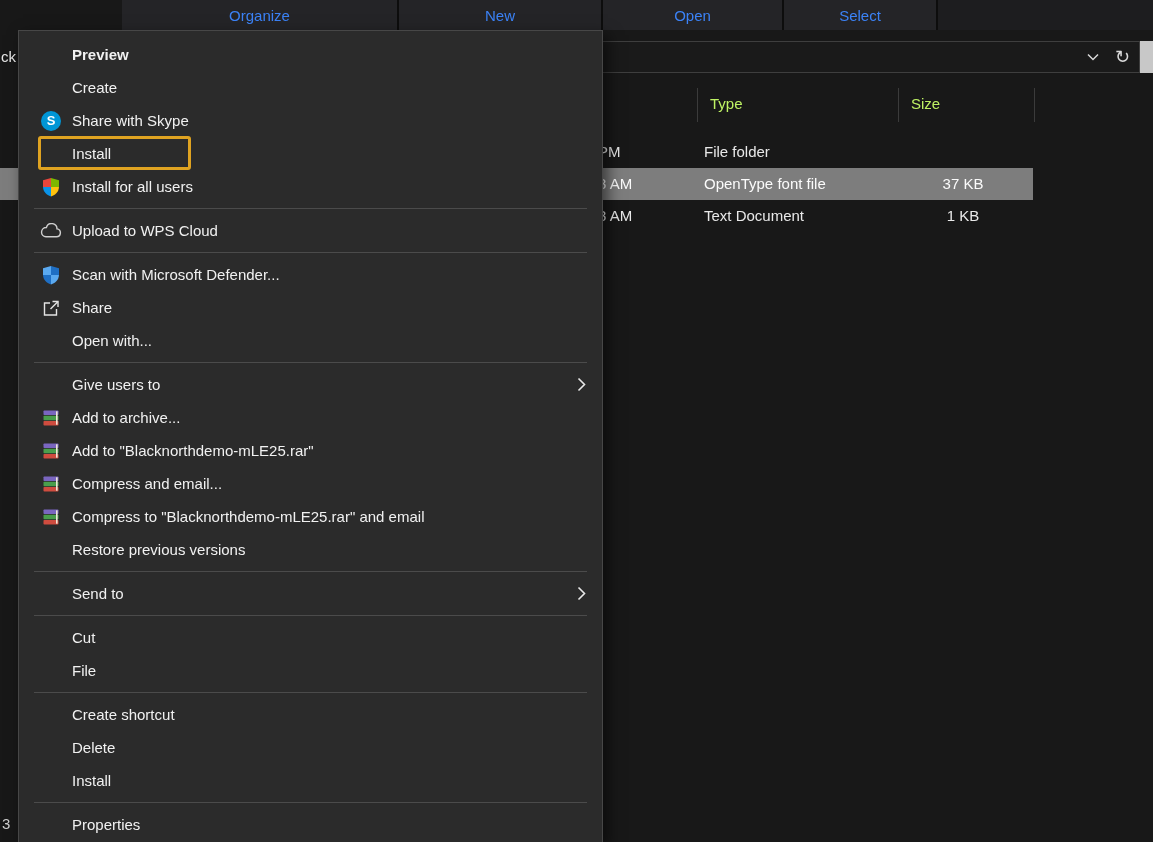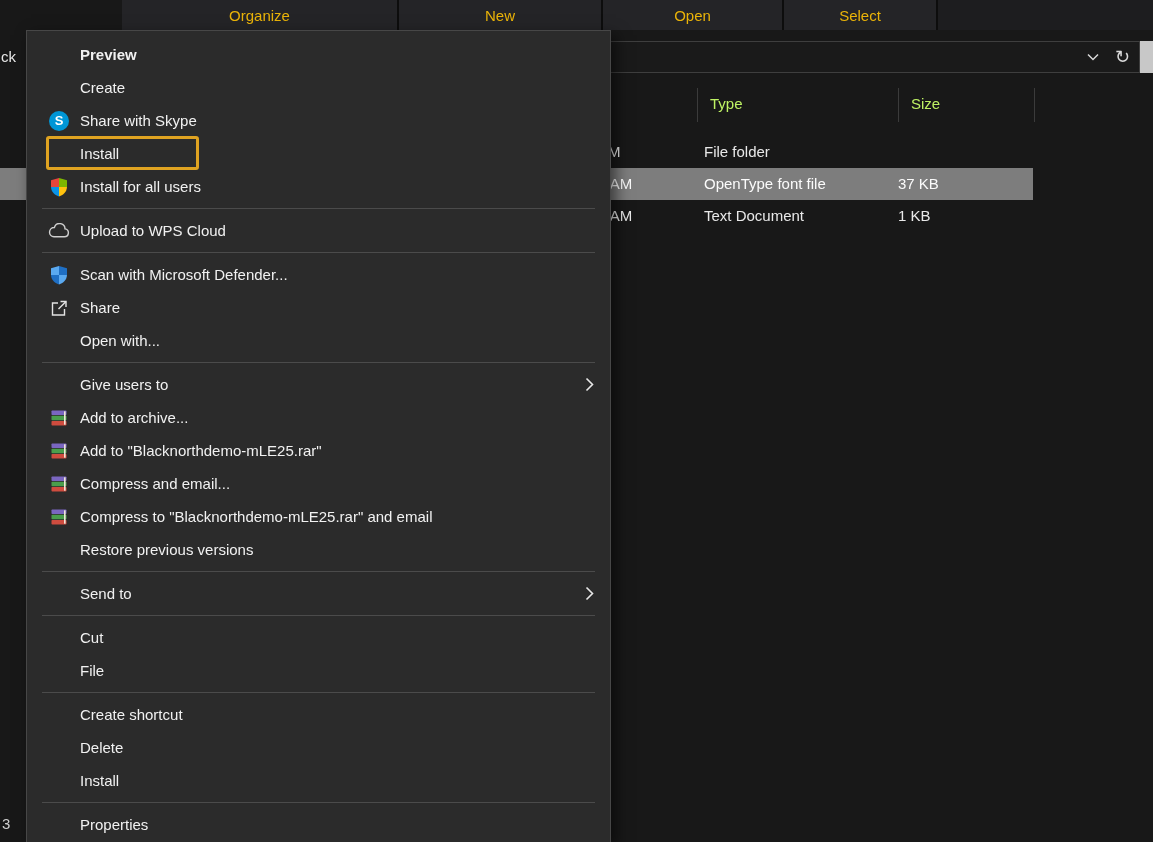--- a/index.html
+++ b/index.html
@@ -7,21 +7,21 @@
   .screen {
     position:relative; width:1153px; height:842px; overflow:hidden;
     background:var(--window_bg,#181818);
     font-family:"Liberation Sans", sans-serif; color:#eaeaea;
   }
 
   
   .ribbon { position:absolute; top:0; left:0; width:100%; height:30px; background:#121212; display:flex; }
   .rb-spacer { width:122px; background:#181818; }
   .rb-btn { display:flex; align-items:center; justify-content:center;
-            font-size:15px; color:#eab308; background:#242427; border-right:2px solid #0d0d0d; }
+            font-size:15px; color:#3b82f6; background:#242427; border-right:2px solid #0d0d0d; }
   .rb-w1 { width:277px; } .rb-w2 { width:204px; } .rb-w3 { width:181px;text-align:center; } .rb-w4 { width:154px; }
   .rb-rest { flex:1; background:#1d1d1f; }
 
   
   .addr-frag { position:absolute; left:1px; top:48px; font-size:15px; color:#e8e8e8; }
   .address-bar { position:absolute; left:40px; top:41px; width:1100px; height:32px;
                  background:#1a1a1a; border:1px solid #3e3e3e;
                  display:flex; align-items:center; justify-content:flex-end; }
   .addr-chev { margin-right:16px; display:flex; align-items:center; }
   .addr-refresh { margin-right:9px; font-size:18px; line-height:1; color:#d9d9d9; }
@@ -30,28 +30,28 @@
   
   .hdr-label { position:absolute; top:95px; font-size:15px; color:#bef264; }
   .hdr-type { left:710px; } .hdr-size { left:911px; }
   .hdr-sep { position:absolute; top:88px; height:34px; width:1px; background:#3b3b3b; }
   .hs1 { left:697px; } .hs2 { left:898px; } .hs3 { left:1034px; }
 
   .frow { position:absolute; left:0; width:100%; height:32px; font-size:15px; line-height:32px; color:#e9e9e9; }
   .fr1 { top:136px; } .fr2 { top:168px; } .fr3 { top:200px; }
   .c-time { position:absolute; left:598px; }
   .c-type { position:absolute; left:704px; }
-  .c-size { position:absolute; left:898px; width:130px; text-align:left; }
+  .c-size { position:absolute; left:898px; width:130px; text-align:center; }
   .row-sel-bg { position:absolute; left:0; top:0; width:1033px; height:32px; background:var(--selection_gray,#7d7d7d); }
   .frow.sel { color:#fbfbfb; }
 
   .status-frag { position:absolute; left:2px; top:815px; font-size:15px; color:#cfcfcf; }
 
   
-  .cmenu { position:absolute; left:26px; top:30px; width:585px; height:812px;
+  .cmenu { position:absolute; left:18px; top:30px; width:585px; height:812px;
            background:var(--menu_bg,#2b2b2b); border:1px solid #474747; border-bottom:none;
            padding-top:7px; overflow:hidden; box-shadow:5px 5px 14px rgba(0,0,0,.55); }
   .mi { position:relative; display:flex; align-items:center; height:33px;
         padding:0 16px 0 20px; font-size:15px; color:#f1f1f1; }
   .mi-ico { width:24px; height:24px; margin-right:9px; flex:0 0 24px;
             display:flex; align-items:center; justify-content:center; }
   .mi-label { white-space:nowrap; }
   .bold { font-weight:bold; }
   .mi-arrow { margin-left:auto; display:flex; align-items:center; }
   .msep { height:1px; background:#4b4b4b; margin:5px 15px; }

